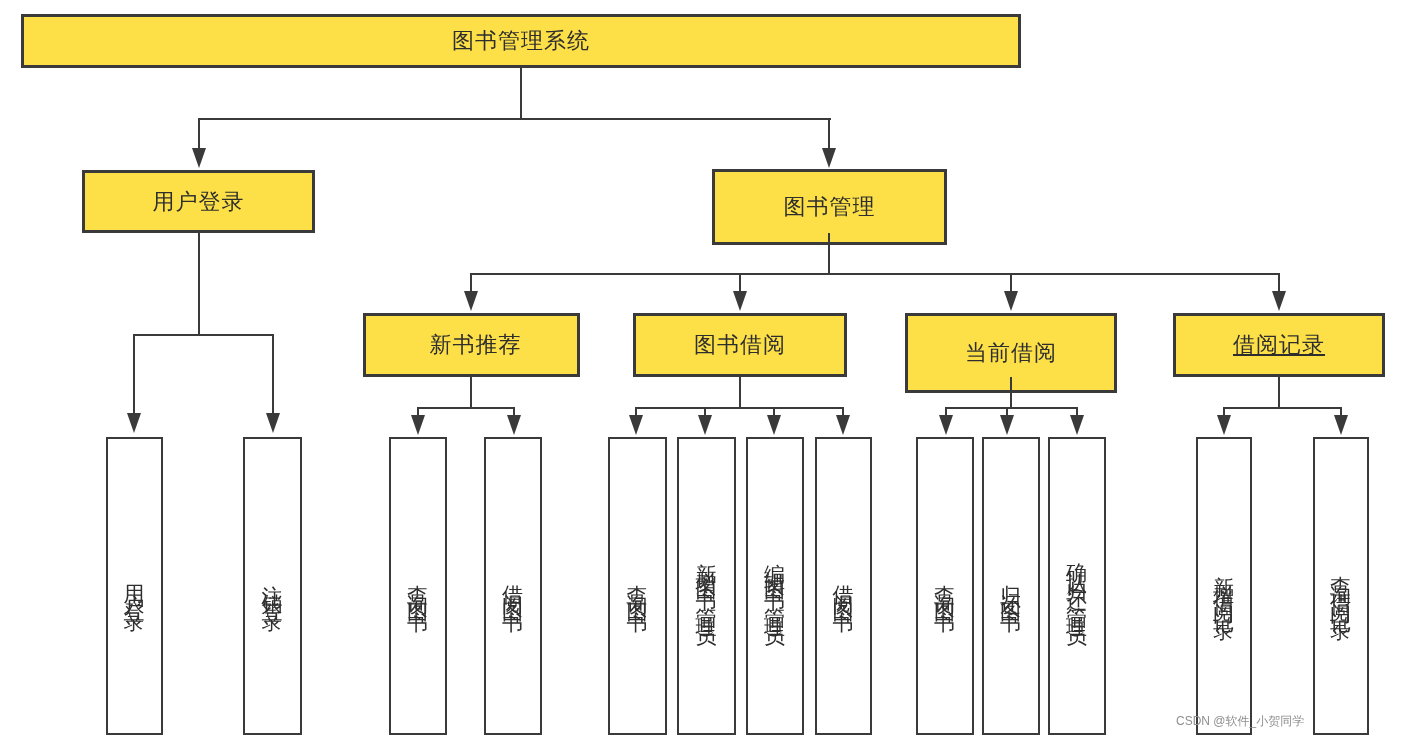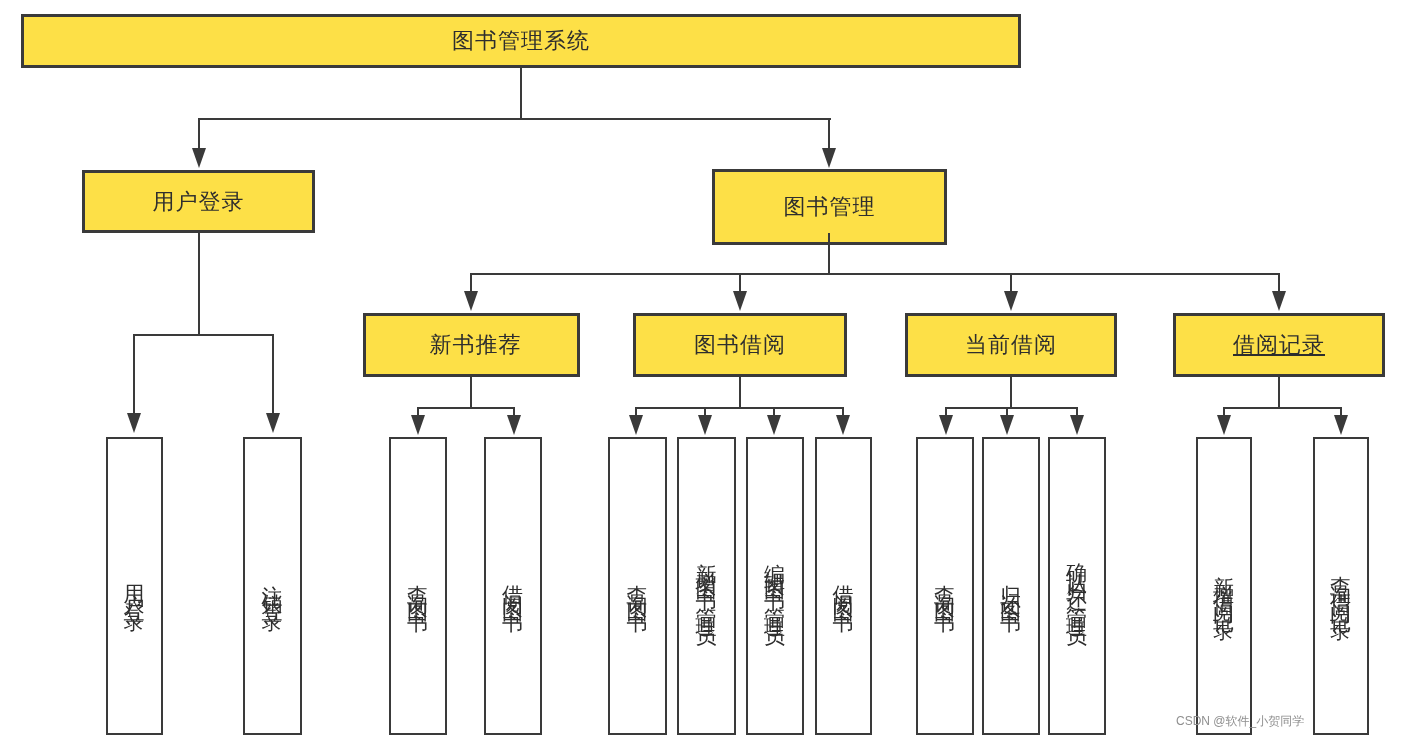--- a/index.html
+++ b/index.html
@@ -96,21 +96,21 @@
   <div class="arrow" style="left:1004px;top:291px;"></div>
   <div class="vline" style="left:1278px;top:273px;height:20px;"></div>
   <div class="arrow" style="left:1272px;top:291px;"></div>
 
   <div class="box" style="left:363px;top:313px;width:217px;height:64px;padding-left:8px;">
     <span>新书推荐</span>
   </div>
   <div class="box" style="left:633px;top:313px;width:214px;height:64px;">
     <span>图书借阅</span>
   </div>
-  <div class="box" style="left:905px;top:313px;width:212px;height:64px;">
+  <div class="box" style="left:905px;top:313px;width:212px;height:80px;">
     <span>当前借阅</span>
   </div>
   <div class="box" style="left:1173px;top:313px;width:212px;height:64px;text-decoration:underline;">
     <span>借阅记录</span>
   </div>
 
   <div class="vline" style="left:470px;top:377px;height:30px;"></div>
   <div class="hline" style="left:417px;top:407px;width:98px;"></div>
   <div class="vline" style="left:417px;top:407px;height:10px;"></div>
   <div class="arrow" style="left:411px;top:415px;"></div>

